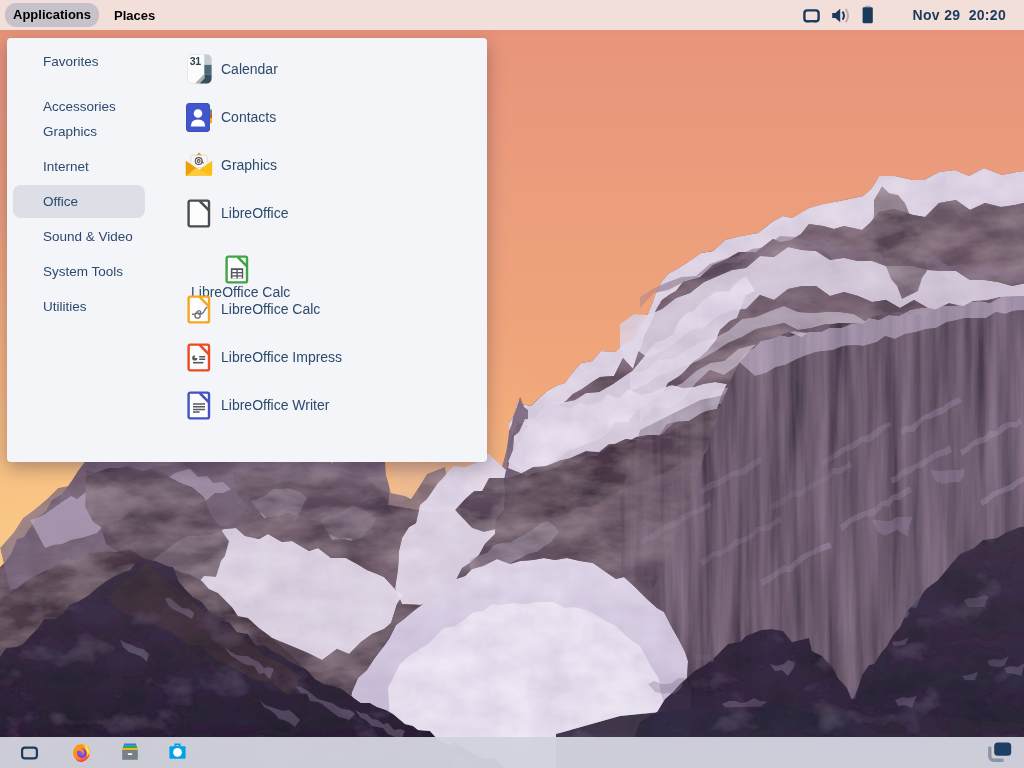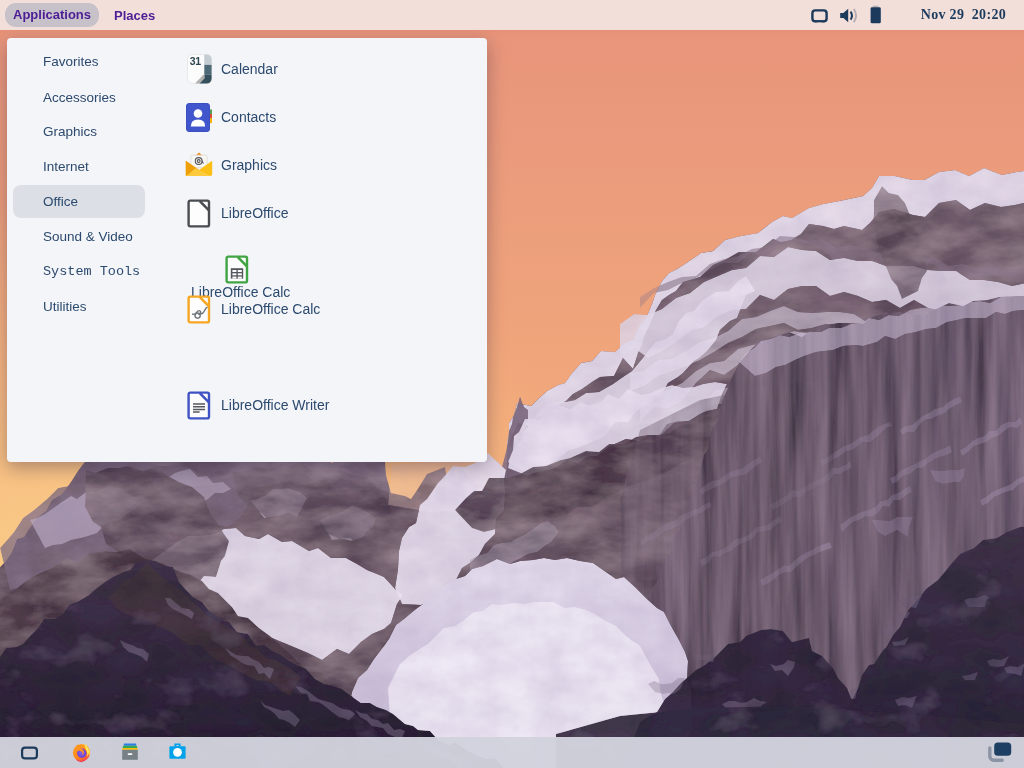--- a/index.html
+++ b/index.html
@@ -1,24 +1,24 @@
 <!DOCTYPE html>
 <html><head>
 <meta charset="utf-8">
 <style>
   * { margin:0; padding:0; box-sizing:border-box; }
   html,body { width:1024px; height:768px; overflow:hidden; }
   body { font-family:"Liberation Sans", sans-serif; position:relative; background:#ee9d73; }
   #wall { position:absolute; left:0; top:0; width:1024px; height:768px; }
   
   #topbar { position:absolute; left:0; top:0; width:1024px; height:30px; background:#f3dfda; display:flex; align-items:center; z-index:5; }
-  .tb-item { font-weight:bold; font-size:13px; color:#4c1d95; }
+  .tb-item { font-weight:bold; font-size:13px; color:#000000; }
   #appsbtn { margin-left:5px; background:#c7c1c9; border-radius:11px; padding:4px 8px 5px 8px; }
   #placesbtn { margin-left:15px; }
-  #tb-right { margin-left:auto; height:30px; display:flex; align-items:center;font-family:Liberation Serif, serif; }
+  #tb-right { margin-left:auto; height:30px; display:flex; align-items:center; }
   #clock { font-weight:bold; font-size:14px; color:#1b3a5c; letter-spacing:0.3px; margin-right:18px; }
   
   #panel { position:absolute; left:7px; top:38px; width:480px; height:424px; background:#f4f5f9; border-radius:4px; box-shadow:0 6px 18px rgba(40,30,60,0.35); z-index:4; }
   .cat { position:absolute; left:36px; font-size:13.5px; color:#2c4a6e; }
   #officehl { position:absolute; left:6px; top:147px; width:132px; height:33px; background:#dcdfe5; border-radius:8px; }
   .app { position:absolute; left:177px; display:flex; align-items:center;text-align:right; }
   .app .lbl { margin-left:7px; font-size:14px; color:#2c4a6e; white-space:nowrap; }
   .appicon { width:30px; height:30px; display:flex; align-items:center; justify-content:center; }
   
   #botbar { position:absolute; left:0; top:737px; width:1024px; height:31px; background:rgba(210,211,221,0.97); z-index:5; }
@@ -257,26 +257,26 @@
 
   <rect x="61.8" y="5.7" width="5.6" height="1.7" fill="#b5aeb4"></rect>
   <rect x="59.6" y="7.3" width="10.2" height="16" rx="1.4" fill="#1b3a5c"></rect>
 </svg>
 <div id="clock">Nov 29&nbsp;&nbsp;20:20</div>
 </div>
 </div>
 <div id="panel">
   <div id="officehl"></div>
   <div class="cat" style="top:16px;">Favorites</div>
-  <div class="cat" style="top:52px;">Accessories</div>
+  <div class="cat" style="top:61px;">Accessories</div>
   <div class="cat" style="top:86px;">Graphics</div>
   <div class="cat" style="top:121px;">Internet</div>
   <div class="cat" style="top:156px;">Office</div>
   <div class="cat" style="top:191px;">Sound &amp; Video</div>
-  <div class="cat" style="top:226px;font-family:Liberation Mono, monospace;">System Tools</div>
+  <div class="cat" style="top:226px;">System Tools</div>
   <div class="cat" style="top:261px;">Utilities</div>
 
   <div class="app" style="top:16px;">
     <div class="appicon">
         <svg width="25" height="30" viewBox="0 0 25 30">
       <rect x="0.4" y="0.4" width="24.2" height="29.2" rx="5" fill="#fcfcfc" stroke="#e2e2e4" stroke-width="0.8"></rect>
       <path d="M17.3,0.4 h2.2 a5,5 0 0 1 5.1,5 v5.4 h-7.3 z" fill="#c3cdd2"></path>
       <rect x="17.3" y="10.8" width="7.3" height="9.8" fill="#4e6a77"></rect>
       <path d="M12.4,29.6 L17.3,24.2 L17.3,20.6 h7.3 v4 a5,5 0 0 1 -5,5 z" fill="#35505c"></path>
       <path d="M9.3,29.6 q-1.3,-0.1 -0.4,-1.1 L16.6,20.6 L17.3,20.6 L17.3,24.2 L12.4,29.6 Z" fill="#b2b2b0"></path>
@@ -349,20 +349,32 @@
       <rect x="2.6" y="1.6" width="20.4" height="25.8" rx="1.6" fill="#fdfdfd" stroke="#f5a623" stroke-width="2.4"></rect>
       <path d="M13.8,2.2 L23.2,11.6" stroke="#f5a623" stroke-width="2.6" fill="none"></path>
       <g fill="none" stroke="#6f7479" stroke-width="1.4">
         <path d="M6,19.2 h3.4"></path>
         <circle cx="11.6" cy="20.6" r="2.6"></circle>
         <path d="M9.4,19.2 q2.8,-4.8 4.6,-3.2 q1.8,1.6 -0.6,3 q2.8,0.4 4.4,-2.2 q1.4,-2.4 2.2,-3.6 q0.8,-1 1.4,-0.4"></path>
       </g>
     </svg>
       </div>
     <div class="lbl">LibreOffice Calc</div>
+  </div>
+  <div class="app" style="top:304px;">
+    <div class="appicon">
+        <svg width="26" height="29" viewBox="0 0 26 29">
+      <rect x="2.6" y="1.6" width="20.4" height="25.8" rx="1.6" fill="#fdfdfd" stroke="#ee4a22" stroke-width="2.4"></rect>
+      <path d="M13.8,2.2 L23.2,11.6" stroke="#ee4a22" stroke-width="2.6" fill="none"></path>
+      <path d="M8.8,14.9 L8.8,12.3 A2.6,2.6 0 1 0 11.4,14.9 Z" fill="#55595e"></path>
+      <path d="M13.2,13.7 h6 M13.2,16.3 h6" stroke="#55595e" stroke-width="1.5"></path>
+      <path d="M7,19.7 h10.4" stroke="#55595e" stroke-width="1.6"></path>
+    </svg>
+      </div>
+    <div class="lbl">LibreOffice Impress</div>
   </div>
   <div class="app" style="top:352px;">
     <div class="appicon">
         <svg width="26" height="29" viewBox="0 0 26 29">
       <rect x="2.6" y="1.6" width="20.4" height="25.8" rx="1.6" fill="#fdfdfd" stroke="#4053c4" stroke-width="2.4"></rect>
       <path d="M13.8,2.2 L23.2,11.6" stroke="#4053c4" stroke-width="2.6" fill="none"></path>
       <path d="M7,13 h12 M7,15.7 h12 M7,18.4 h12 M7,21.1 h6.6" stroke="#55595e" stroke-width="1.5"></path>
     </svg>
       </div>
     <div class="lbl">LibreOffice Writer</div>

